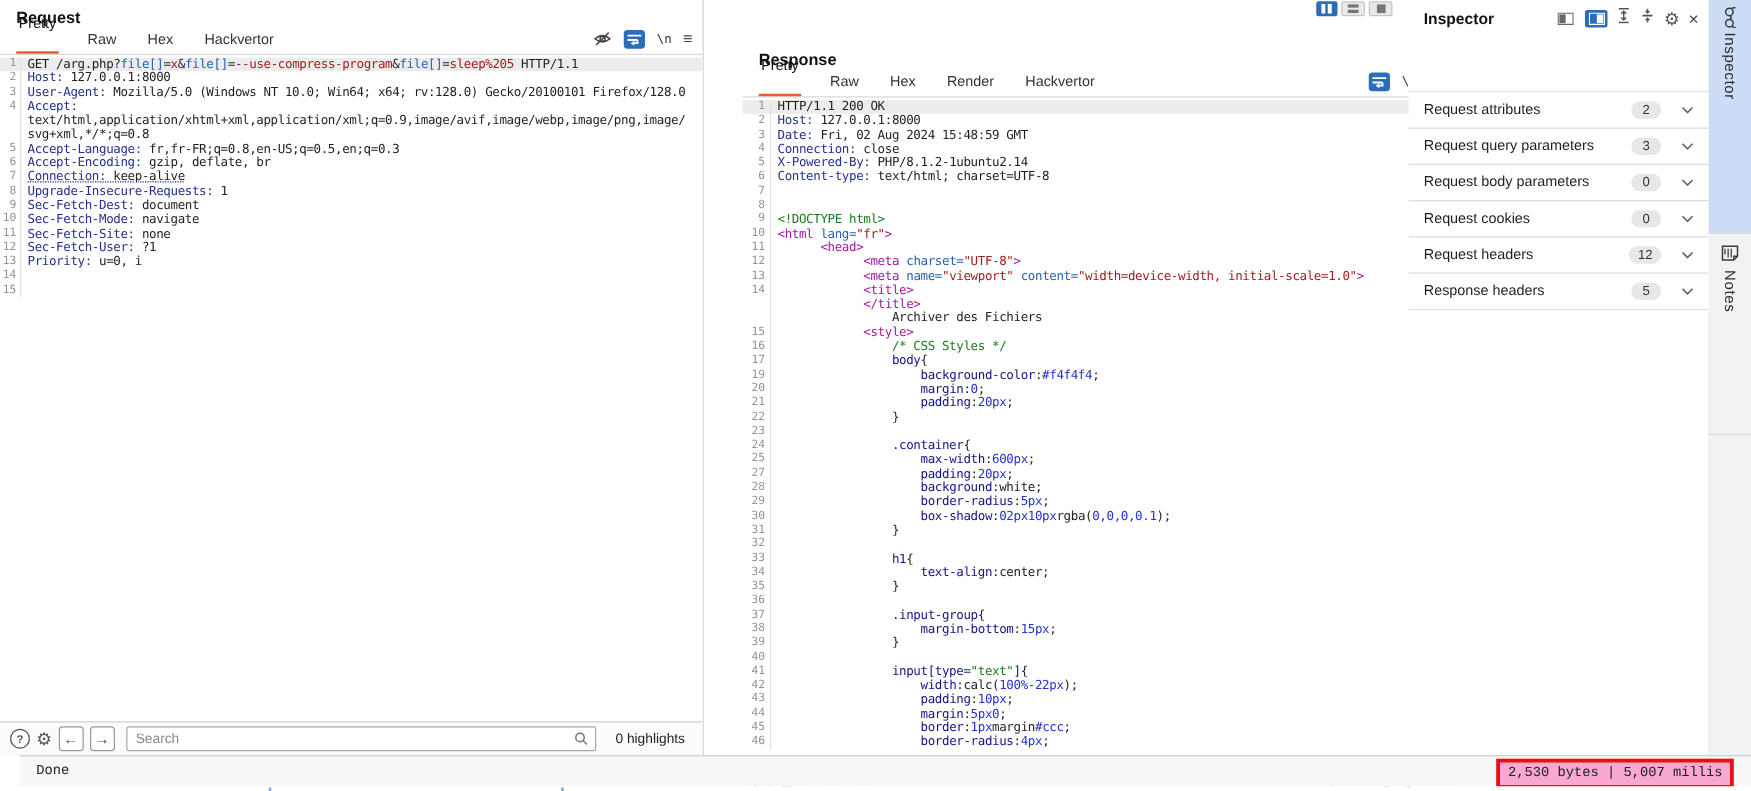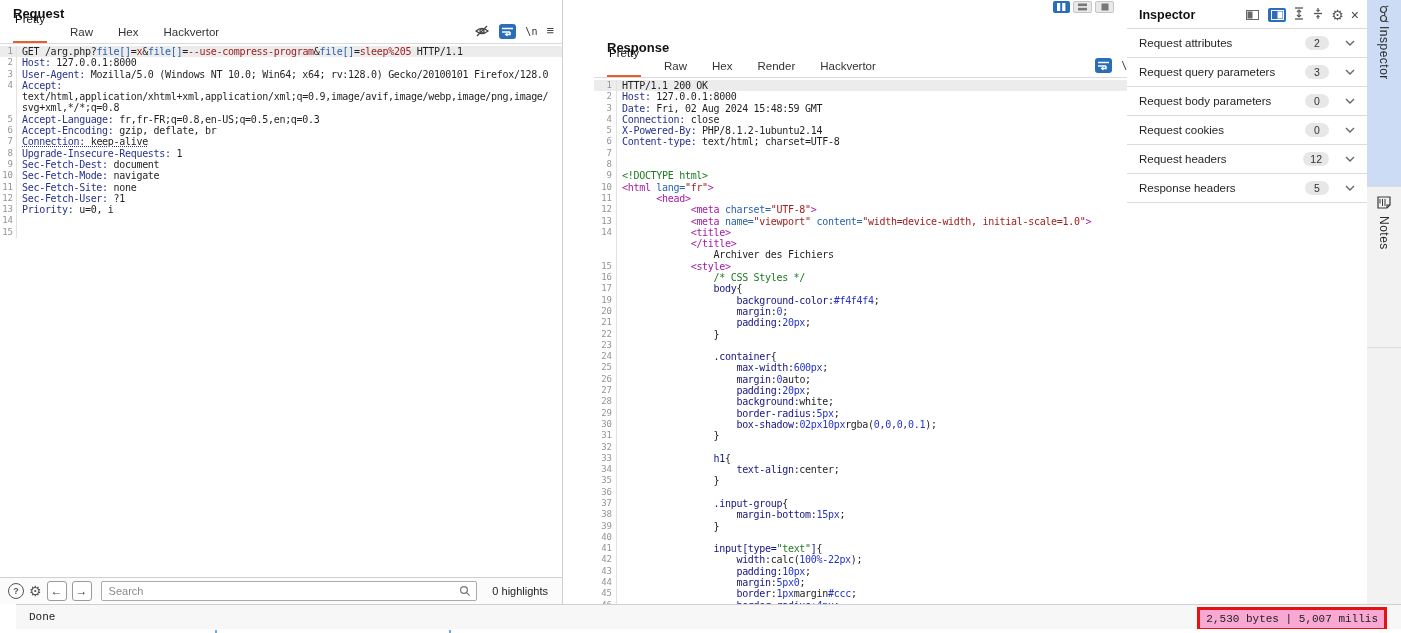--- a/index.html
+++ b/index.html
@@ -66,21 +66,21 @@
              border-right:1px solid #c8c8c8;}
   .insp-header{display:flex;align-items:center;height:26px;padding:2px 8px 0 12px;}
   .insp-title{font-size:12.5px;font-weight:bold;color:#111;}
   .insp-icons{margin-left:auto;display:flex;align-items:center;gap:7px;}
   .sq-btn{width:18px;height:14px;border-radius:2px;display:inline-flex;align-items:center;justify-content:center;}
   .sq-btn.plain{background:#fff;}
   .sq-btn.selected{background:#2a6db8;}
   .insp-row{display:flex;align-items:center;height:28px;border-top:1px solid #dcdcdc;
             padding:0 12px 0 12px;background:#fff;}
   .insp-row:first-of-type{border-top:none;}
-  .insp-rows{border-top:1px solid #dcdcdc;border-bottom:1px solid #dcdcdc;}
+  .insp-rows{border-top:1px solid #dcdcdc;border-bottom:1px solid #dcdcdc;margin-top:45px;}
   .insp-label{font-size:11.5px;color:#1f1f1f;flex:1;}
   .badge{background:#e7e7e7;border-radius:9px;min-width:10px;text-align:center;
          font-size:10.5px;color:#333;padding:1px 7px;margin-right:16px;}
   
   #side-strip{position:absolute;left:1367px;top:0;width:34px;height:604px;background:#f2f2f2;}
   .side-tab{display:flex;flex-direction:column;align-items:center;padding-top:8px;gap:6px;
             border-bottom:1px solid #dddddd;}
   .side-tab.active{background:#ccdcf4;}
   .side-tab .vtext{writing-mode:vertical-rl;font-size:12px;color:#2b2b2b;letter-spacing:0.5px;padding-bottom:10px;}
   .side-tab svg{transform:rotate(90deg);}
@@ -331,24 +331,20 @@
           <span class="gutter">23</span>
           <span class="code-text">&nbsp;</span>
         </div>
         <div class="code-line">
           <span class="gutter">24</span>
           <span class="code-text"><span class="sg-t">                </span><span class="sg-cn">.container</span><span class="sg-t">{</span></span>
         </div>
         <div class="code-line">
           <span class="gutter">25</span>
           <span class="code-text"><span class="sg-t">                    </span><span class="sg-cn">max-width</span><span class="sg-t">:</span><span class="sg-cv">600px</span><span class="sg-t">;</span></span>
-        </div>
-        <div class="code-line">
-          <span class="gutter">26</span>
-          <span class="code-text"><span class="sg-t">                    </span><span class="sg-cn">margin</span><span class="sg-t">:</span><span class="sg-cv">0</span><span class="sg-t">auto;</span></span>
         </div>
         <div class="code-line">
           <span class="gutter">27</span>
           <span class="code-text"><span class="sg-t">                    </span><span class="sg-cn">padding</span><span class="sg-t">:</span><span class="sg-cv">20px</span><span class="sg-t">;</span></span>
         </div>
         <div class="code-line">
           <span class="gutter">28</span>
           <span class="code-text"><span class="sg-t">                    </span><span class="sg-cn">background</span><span class="sg-t">:white;</span></span>
         </div>
         <div class="code-line">

